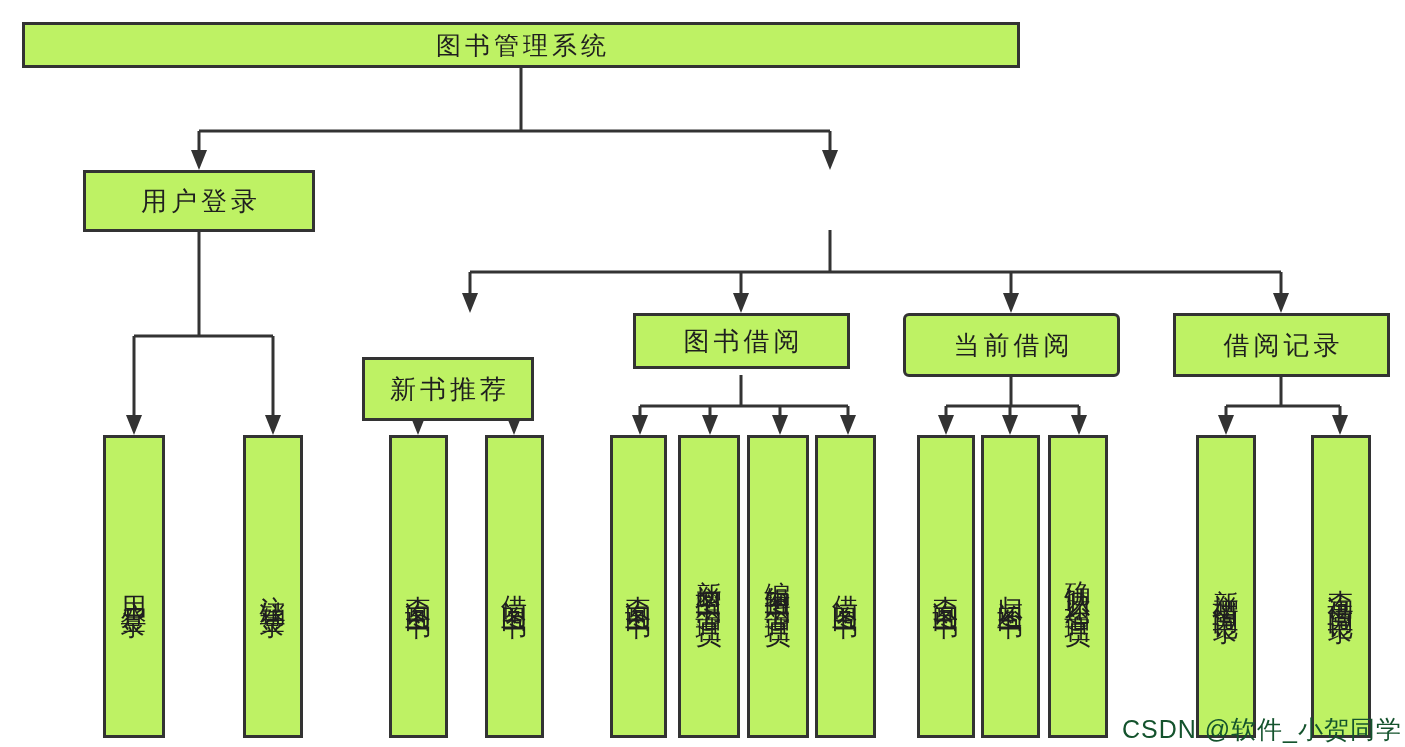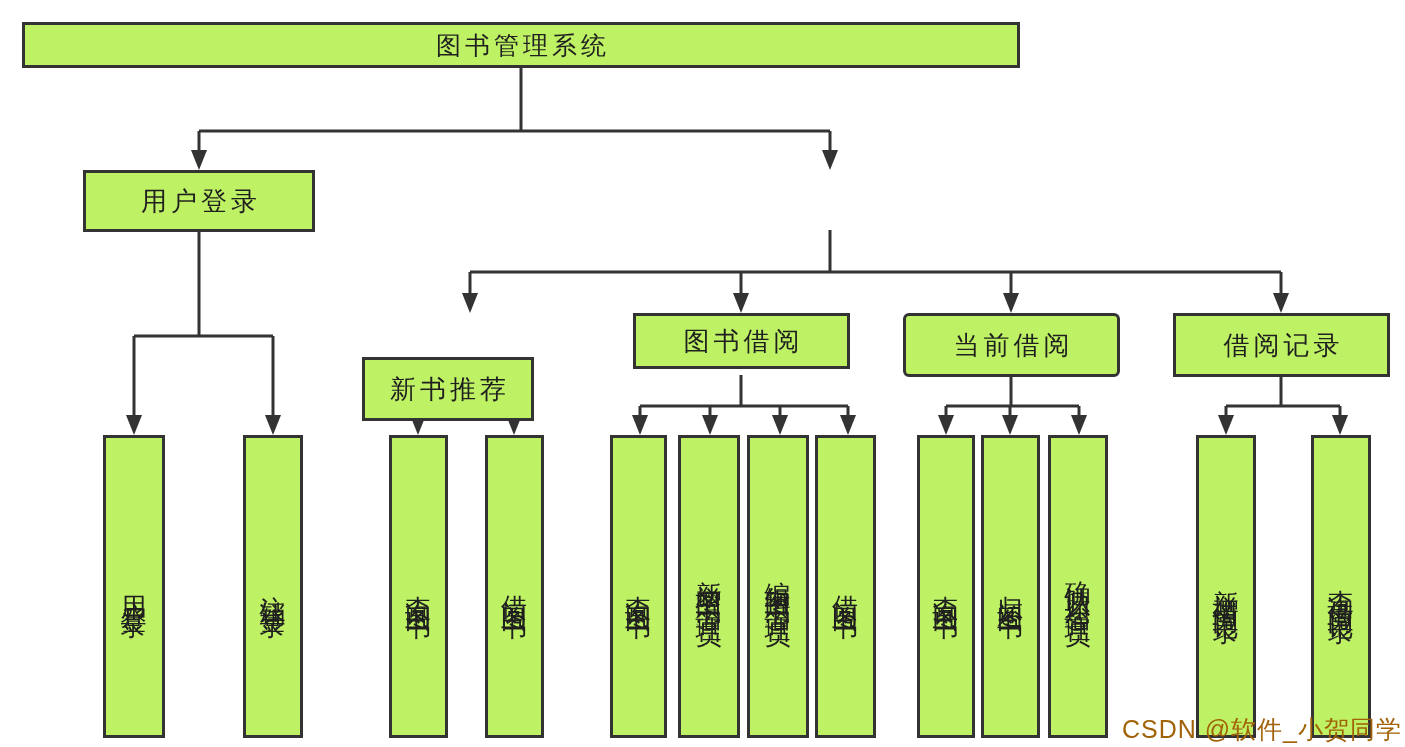--- a/index.html
+++ b/index.html
@@ -18,21 +18,21 @@
   .node.h{font-size:26px;letter-spacing:4px;text-indent:4px;}
   .node.root{font-size:25px;}
   .node.v{z-index:2;}
   .node.v .vtext{
     writing-mode:vertical-rl;text-orientation:mixed;
     font-size:26px;letter-spacing:6px;line-height:1.0;
     white-space:nowrap;
   }
   .watermark{
     position:absolute;right:3px;top:713px;z-index:5;
-    font-size:25px;letter-spacing:1px;color:#a16207;
+    font-size:25px;letter-spacing:1px;color:#14532d;
     font-family:"Liberation Sans","DejaVu Sans",sans-serif;
   }
   .cl{stroke:#333333;stroke-width:3;fill:none;}
   .ah{fill:#333333;stroke:none;}
 </style>
 </head>
 <body>
 
 <div class="stage">
 

